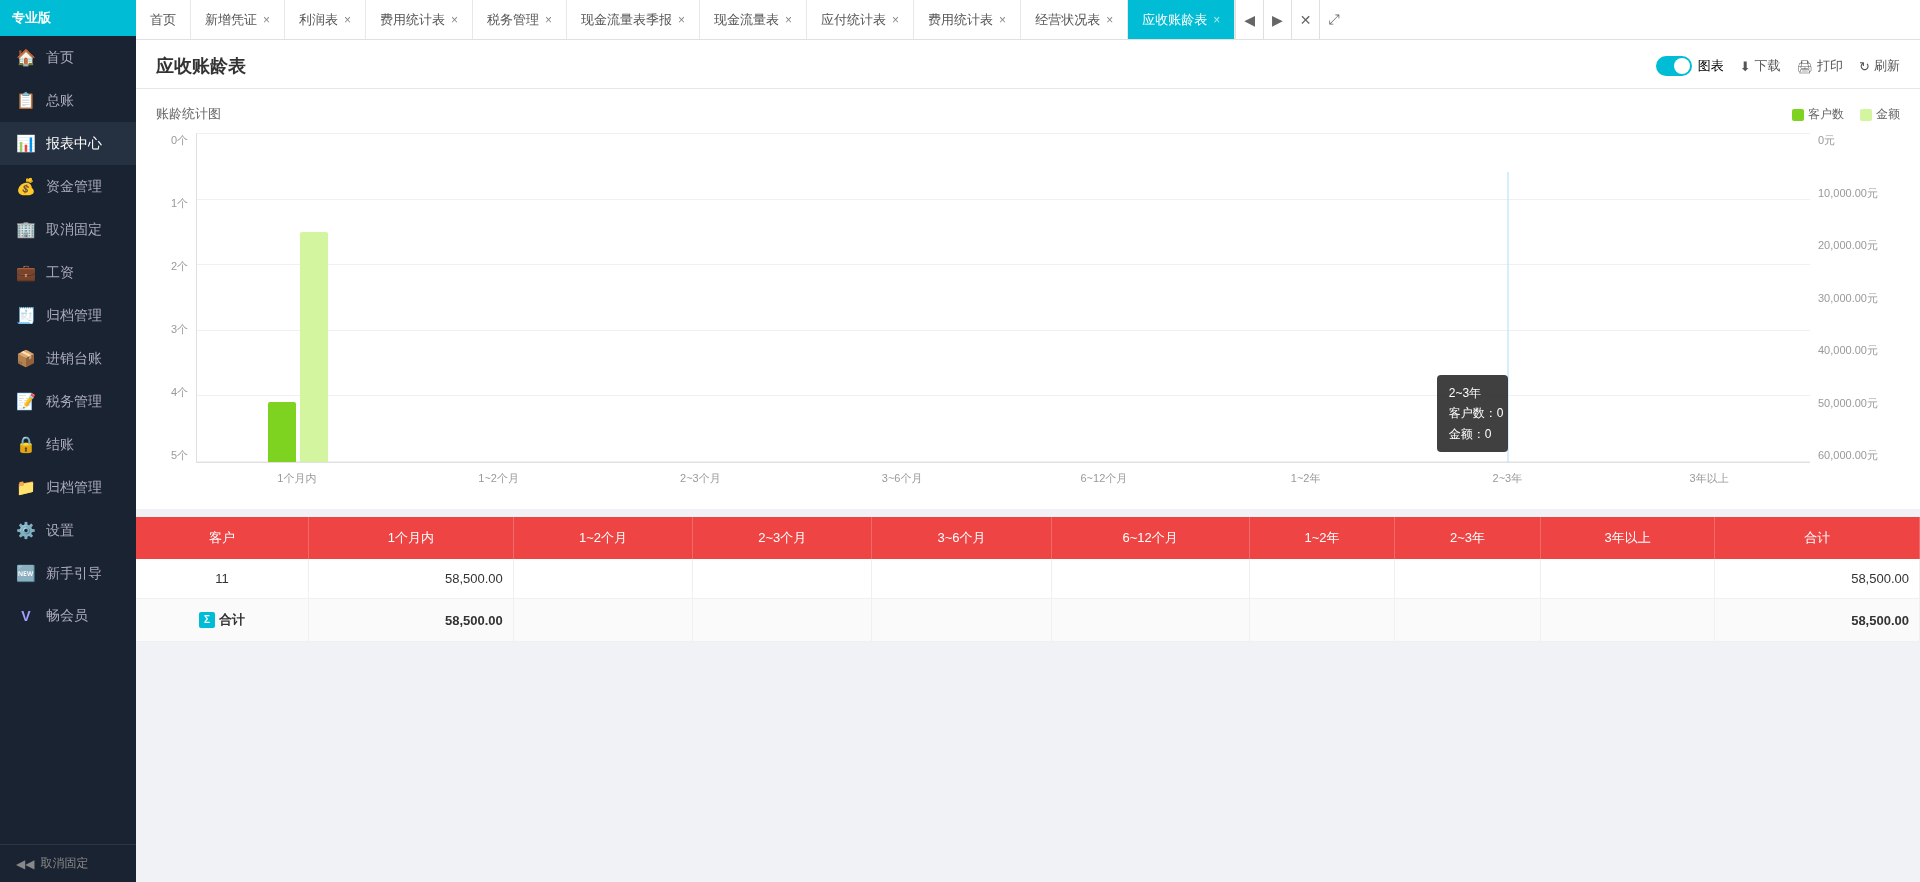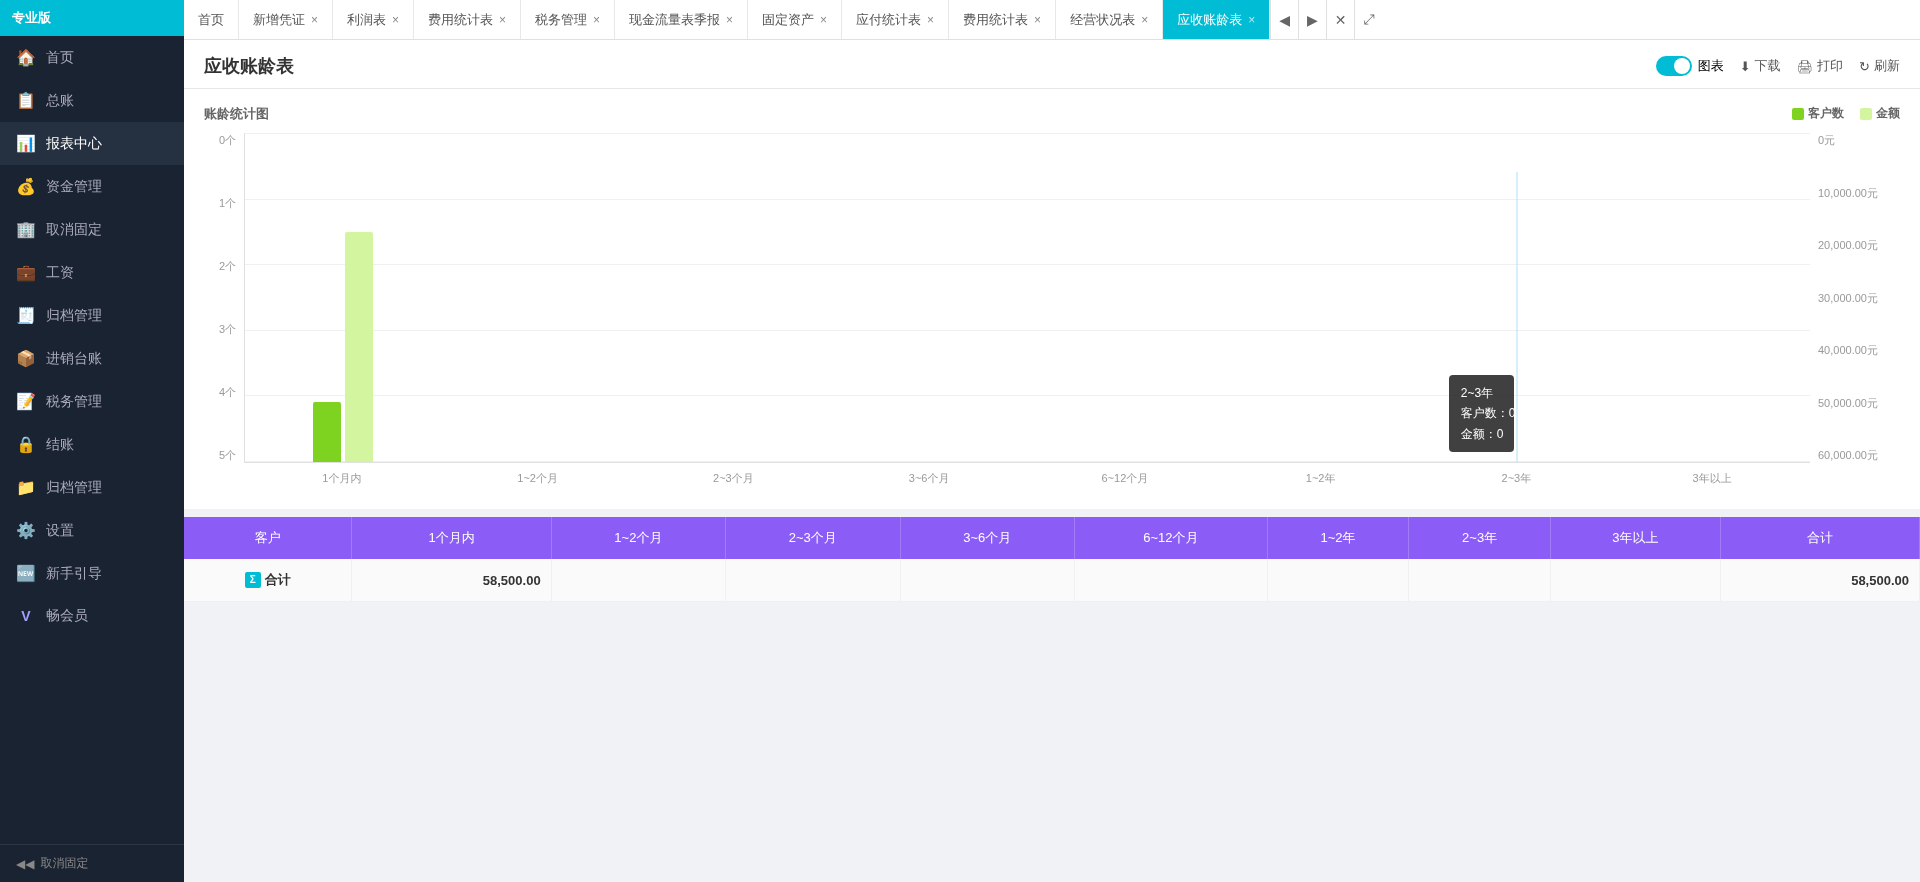--- a/index.html
+++ b/index.html
@@ -1,20 +1,20 @@
 <!DOCTYPE html>
 <html><head>
   <meta charset="utf-8">
   <style>
     * { margin: 0; padding: 0; box-sizing: border-box; }
     body { font-family: 'Microsoft YaHei', Arial, sans-serif; font-size: 13px; background: #f5f5f5; display: flex; height: 882px; overflow: hidden; }
 
     
     .sidebar {
-      width: 184px;
+      width: 136px;
       background: #1a2332;
       color: #ccc;
       display: flex;
       flex-direction: column;
       flex-shrink: 0;
       height: 100%;
     }
     .sidebar-logo {
       background: #00bcd4;
       color: white;
@@ -159,23 +159,22 @@
 
     
     .chart-section {
       background: white;
       margin: 0;
       padding: 16px 20px;
     }
     .chart-header {
       display: flex;
       justify-content: space-between;
-      align-items: flex-start;
+      align-items: flex-end;
       margin-bottom: 10px;
-      font-weight: bold;
     }
     .chart-title { font-size: 13px; color: #666; }
     .legend {
       display: flex;
       gap: 16px;
       align-items: center;
       font-size: 12px;
       color: #666;
     }
     .legend-item { display: flex; align-items: center; gap: 4px; }
@@ -289,21 +288,21 @@
     
     .table-section {
       background: white;
       margin-top: 8px;
     }
     .data-table {
       width: 100%;
       border-collapse: collapse;
     }
     .data-table thead tr {
-      background: #8b5cf6;
+      background: #ef4444;
       color: white;
     }
     .data-table thead th {
       padding: 12px 10px;
       text-align: center;
       font-weight: normal;
       font-size: 13px;
       border-right: 1px solid rgba(255,255,255,0.2);
     }
     .data-table thead th:first-child { text-align: center; }
@@ -429,21 +428,21 @@
     </div>
     <div class="tab-item">
       <span>税务管理</span>
       <span class="close-x">×</span>
     </div>
     <div class="tab-item">
       <span>现金流量表季报</span>
       <span class="close-x">×</span>
     </div>
     <div class="tab-item">
-      <span>固定资产</span>
+      <span>现金流量表</span>
       <span class="close-x">×</span>
     </div>
     <div class="tab-item">
       <span>应付统计表</span>
       <span class="close-x">×</span>
     </div>
     <div class="tab-item">
       <span>费用统计表</span>
       <span class="close-x">×</span>
     </div>
@@ -602,20 +601,32 @@
             <th>2~3个月</th>
             <th>3~6个月</th>
             <th>6~12个月</th>
             <th>1~2年</th>
             <th>2~3年</th>
             <th>3年以上</th>
             <th>合计</th>
           </tr>
         </thead>
         <tbody>
+          <tr class="data-row">
+            <td>11</td>
+            <td>58,500.00</td>
+            <td></td>
+            <td></td>
+            <td></td>
+            <td></td>
+            <td></td>
+            <td></td>
+            <td></td>
+            <td>58,500.00</td>
+          </tr>
           <tr class="total-row">
             <td>
               <div class="total-label">
                 <span class="total-icon">Σ</span>
                 <span>合计</span>
               </div>
             </td>
             <td>58,500.00</td>
             <td></td>
             <td></td>

